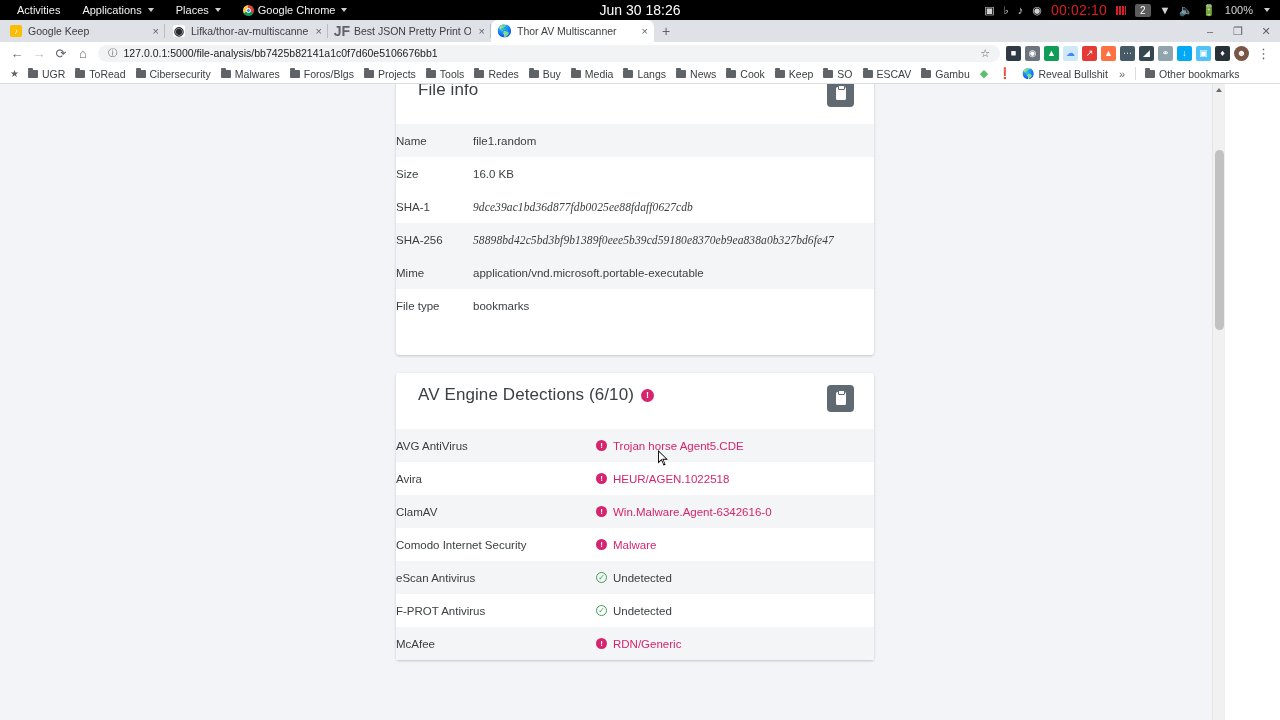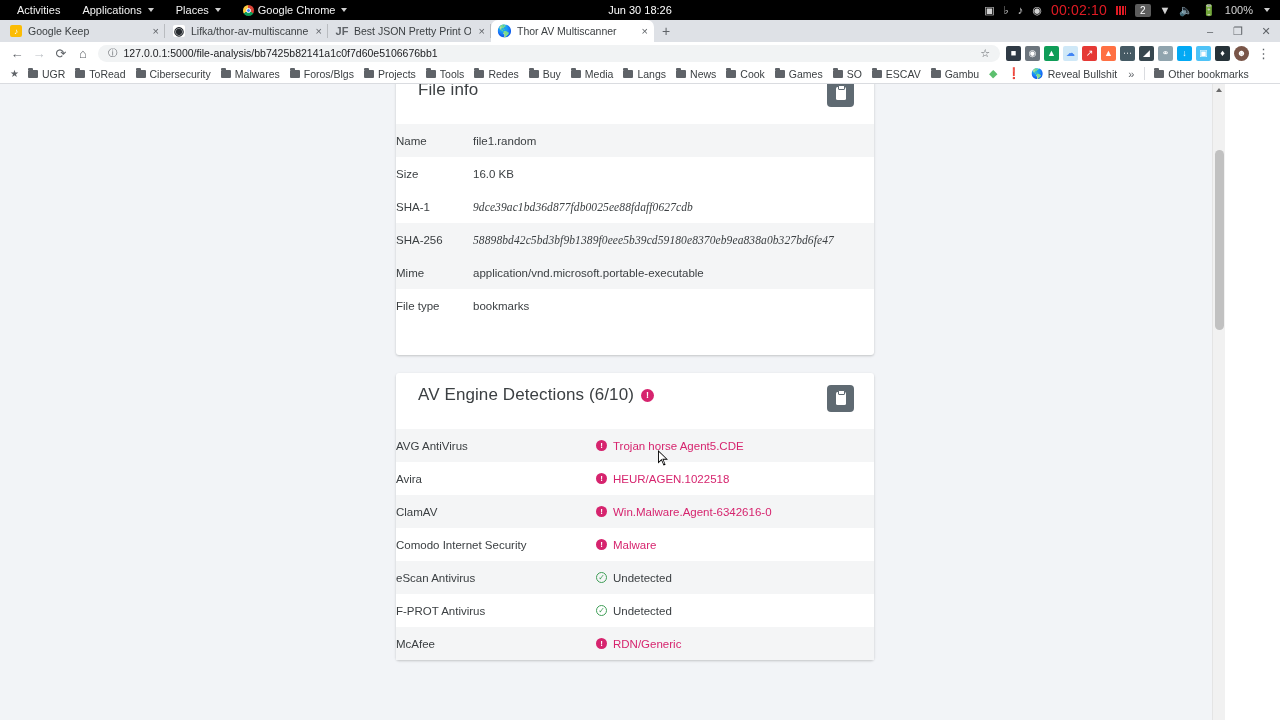--- a/index.html
+++ b/index.html
@@ -34,21 +34,21 @@
     background: conic-gradient(#db4437 0 33%, #0f9d58 0 66%, #ffcd40 0 100%);
     position: relative; display:inline-block;
   }
   .chrome-dot::after {
     content:""; position:absolute; left:3px; top:3px; width:5px; height:5px;
     border-radius:50%; background:#4285f4; border:1px solid #fff;
     box-sizing:border-box;
   }
   .gnome-center {
     position: absolute; left: 0; right: 0; text-align: center;
-    font-size: 11px; color: #ffffff; pointer-events: none;
+    font-size: 14px; color: #ffffff; pointer-events: none;
   }
   .gnome-right {
     margin-left: auto; display: flex; align-items: center; gap: 9px;
     padding-right: 4px; font-size: 11px; z-index: 2;
   }
   .tray-ico { opacity: .82; font-size: 11px; line-height: 1; }
   .rec-time { color: #e01b24; font-size: 14px; letter-spacing: .2px; }
   .rec-bars { display:inline-block; width:10px; height:9px; vertical-align:-1px;
     background: linear-gradient(to right,#e01b24 0 2px,transparent 2px 3px,#e01b24 3px 5px,transparent 5px 6px,#e01b24 6px 8px,transparent 8px 9px,#e01b24 9px 10px);
   }
@@ -74,21 +74,21 @@
     content: ""; position: absolute; right: 0; top: 4px; bottom: 4px;
     width: 1px; background: #b9bcc0;
   }
   .tab-favicon {
     width: 12px; height: 12px; flex: 0 0 12px; border-radius: 2px;
     display: flex; align-items: center; justify-content: center;
     font-size: 8px; color: #fff; font-weight: bold;
   }
   .fav-keep { background: #fbbc04; color:#fff; }
   .fav-gh   { background: #ffffff; color:#24292e; font-size: 12px; }
-  .fav-jf   { background: transparent; color:#5f6368; font-size: 11px; font-weight: 700; }
+  .fav-jf   { background: transparent; color:#5f6368; font-size: 14px; font-weight: 700; }
   .fav-thor { background: #ffffff; color:#222; font-size: 12px; }
   .tab-title { flex: 1 1 auto; overflow: hidden; text-overflow: clip; }
   .tab-close { font-size: 11px; color: #5f6368; flex: 0 0 auto; padding-left: 2px; }
   .newtab { font-size: 14px; color: #5f6368; padding: 0 8px; line-height: 22px; }
   .winctl {
     position: absolute; right: 0; top: 0; height: 22px;
     display: flex; align-items: center; gap: 0;
   }
   .winctl span {
     width: 28px; height: 22px; display: flex; align-items: center;
@@ -381,21 +381,21 @@
   <div class="bm">
       <span class="folder-ico"></span>
       <span>News</span>
     </div>
   <div class="bm">
       <span class="folder-ico"></span>
       <span>Cook</span>
     </div>
   <div class="bm">
       <span class="folder-ico"></span>
-      <span>Games</span>
+      <span>Keep</span>
     </div>
   <div class="bm">
       <span class="folder-ico"></span>
       <span>SO</span>
     </div>
   <div class="bm">
       <span class="folder-ico"></span>
       <span>ESCAV</span>
     </div>
   <div class="bm">

